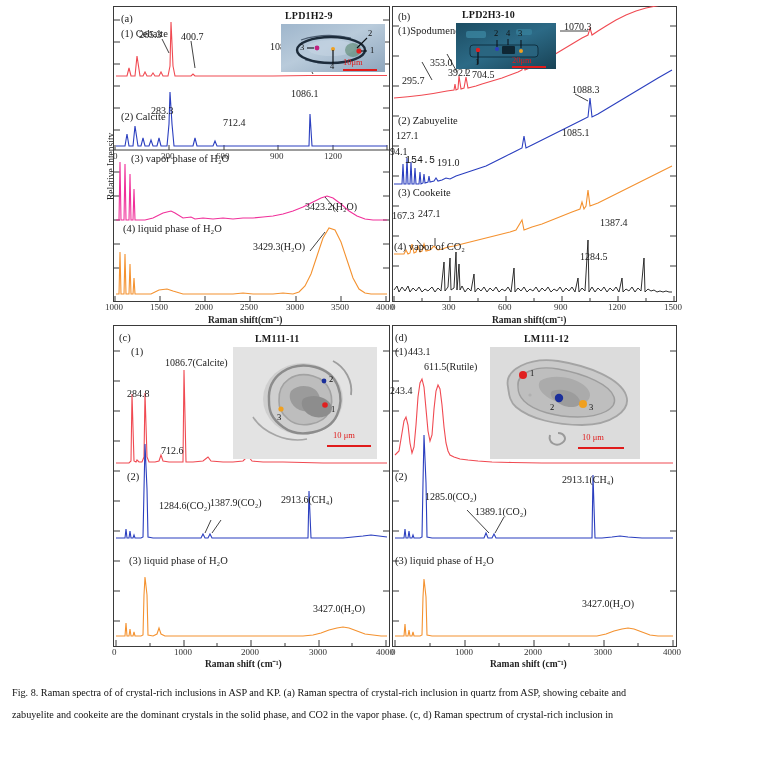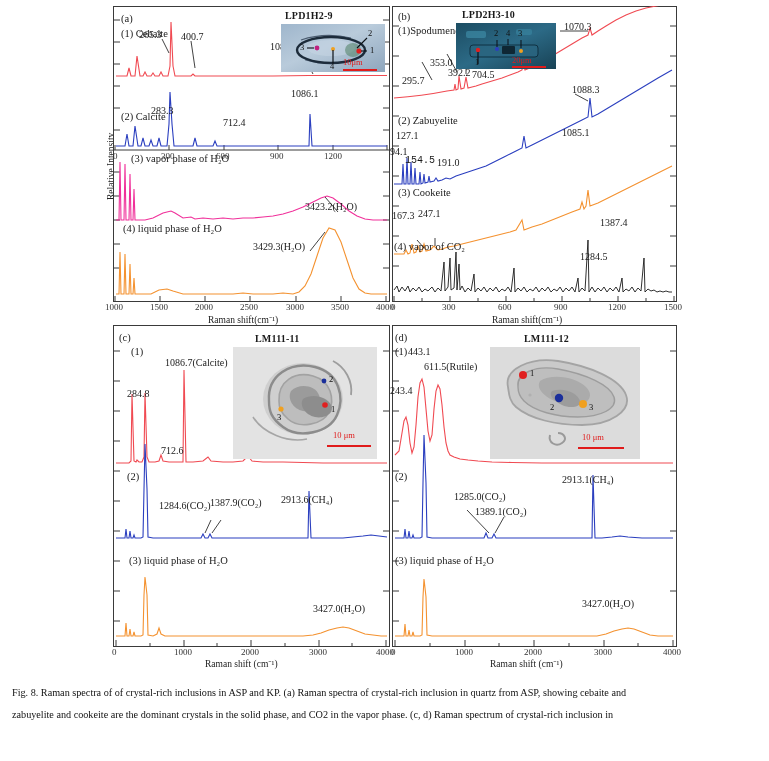--- a/index.html
+++ b/index.html
@@ -23,21 +23,21 @@
   .panel-c{left:113px;top:325px;width:277px;height:322px;}
   .panel-d{left:392px;top:325px;width:285px;height:322px;}
 
   .plotsvg{position:absolute;left:0;top:0;}
 
   .lbl{position:absolute;white-space:nowrap;line-height:1;}
   .lbl-panel{font-size:10.5px;}
   .lbl-trace{font-size:10.5px;}
   .lbl-peak{font-size:10px;}
   .lbl-tick{font-size:9px;color:#333;}
-  .lbl-axis{font-size:9.5px;color:#222;}
+  .lbl-axis{font-size:9.5px;color:#222;font-weight:bold;}
   .lbl-inset-title{font-size:10px;font-weight:bold;letter-spacing:.2px;}
 
   .ylabel{
     position:absolute;
     font-size:9.5px;
     transform:rotate(-90deg);
     transform-origin:0 0;
     white-space:nowrap;
     color:#222;
   }
@@ -503,21 +503,21 @@
 
     <div class="lbl lbl-panel" style="left:3px;top:8px;">(d)</div>
     <div class="lbl lbl-trace" style="left:3px;top:22px;">(1)</div>
     <div class="lbl lbl-trace" style="left:3px;top:147px;">(2)</div>
     <div class="lbl lbl-trace" style="left:3px;top:231px;">(3) liquid phase of  H₂O</div>
 
     <div class="lbl lbl-peak" style="left:-2px;top:61px;">243.4</div>
     <div class="lbl lbl-peak" style="left:16px;top:22px;">443.1</div>
     <div class="lbl lbl-peak" style="left:32px;top:37px;">611.5(Rutile)</div>
 
-    <div class="lbl lbl-peak" style="left:33px;top:167px;margin-left:29px;">1285.0(CO₂)</div>
+    <div class="lbl lbl-peak" style="left:33px;top:167px;">1285.0(CO₂)</div>
     <div class="lbl lbl-peak" style="left:83px;top:182px;">1389.1(CO₂)</div>
     <div class="lbl lbl-peak" style="left:170px;top:150px;">2913.1(CH₄)</div>
 
     <div class="lbl lbl-peak" style="left:190px;top:274px;">3427.0(H₂O)</div>
 
     <div class="lbl lbl-tick" style="left:-1px;top:323px;">0</div>
     <div class="lbl lbl-tick" style="left:63px;top:323px;">1000</div>
     <div class="lbl lbl-tick" style="left:132px;top:323px;">2000</div>
     <div class="lbl lbl-tick" style="left:202px;top:323px;">3000</div>
     <div class="lbl lbl-tick" style="left:271px;top:323px;">4000</div>

